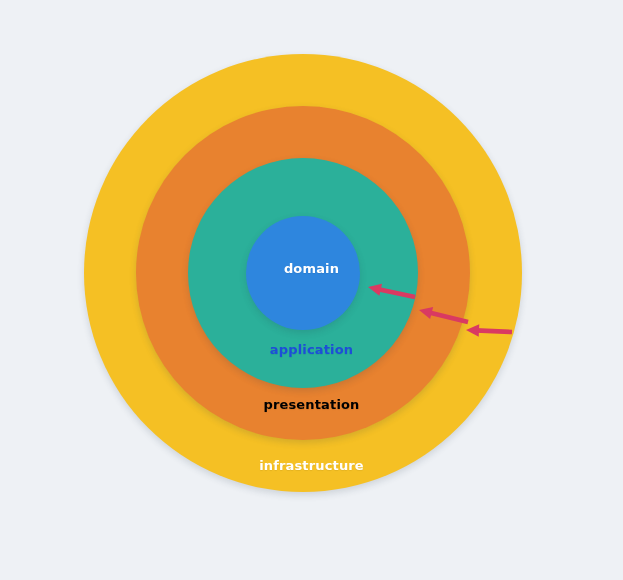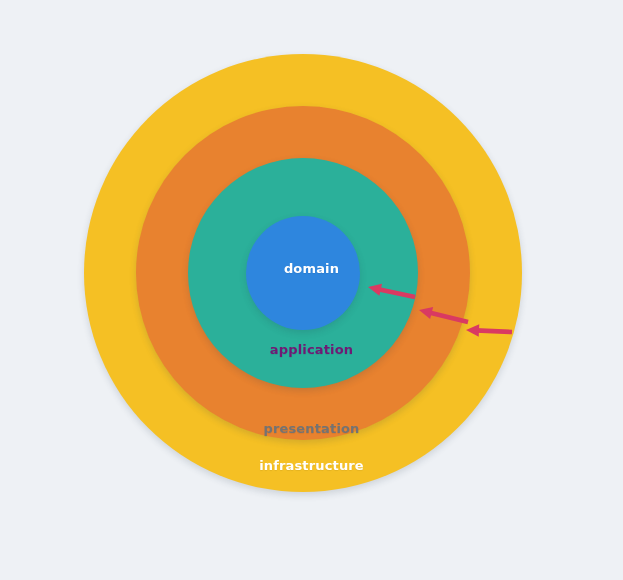--- a/index.html
+++ b/index.html
@@ -79,23 +79,23 @@
   <div class="layer-ring" id="ring-infrastructure" style="background: rgb(245, 192, 36);"></div>
 
   <div class="layer-ring" id="ring-presentation" style="background: rgb(232, 130, 47);"></div>
 
   <div class="layer-ring" id="ring-application" style="background: rgb(43, 176, 154);"></div>
 
   <div class="layer-ring" id="ring-domain" style="background: rgb(46, 134, 222);"></div>
 
   <div class="ring-label" id="label-infrastructure" style="color: rgb(255, 255, 255); margin-top: 12px;">infrastructure</div>
 
-  <div class="ring-label" id="label-presentation" style="color: #737373; margin-top: 24px;">presentation</div>
+  <div class="ring-label" id="label-presentation" style="color: #000000;">presentation</div>
 
-  <div class="ring-label" id="label-application" style="color: #701a75;">application</div>
+  <div class="ring-label" id="label-application" style="color: #1d4ed8;">application</div>
 
   <div class="ring-label" id="label-domain" style="color: rgb(255, 255, 255);">domain</div>
 
   <svg id="arrow-overlay" viewBox="0 0 623 580">
     <g id="arrow-group">
         <line x1="415" y1="297" x2="377.15507149529805" y2="288.94788755219105" stroke="#d93a62" stroke-width="4.6" stroke-linecap="butt"></line>
         <polygon points="368,287 382.00564447248496,283.6411426183372 379.4251096811207,295.76965613774917" fill="#d93a62"></polygon>
         <line x1="468" y1="322" x2="428.09134283687524" y2="312.2264513069899" stroke="#d93a62" stroke-width="4.6" stroke-linecap="butt"></line>
         <polygon points="419,310 433.10165117336703,307.0702501498121 430.15207892906426,319.1143368140486" fill="#d93a62"></polygon>
         <line x1="512" y1="332" x2="475.35116564220334" y2="330.4065724192262" stroke="#d93a62" stroke-width="4.6" stroke-linecap="butt"></line>

